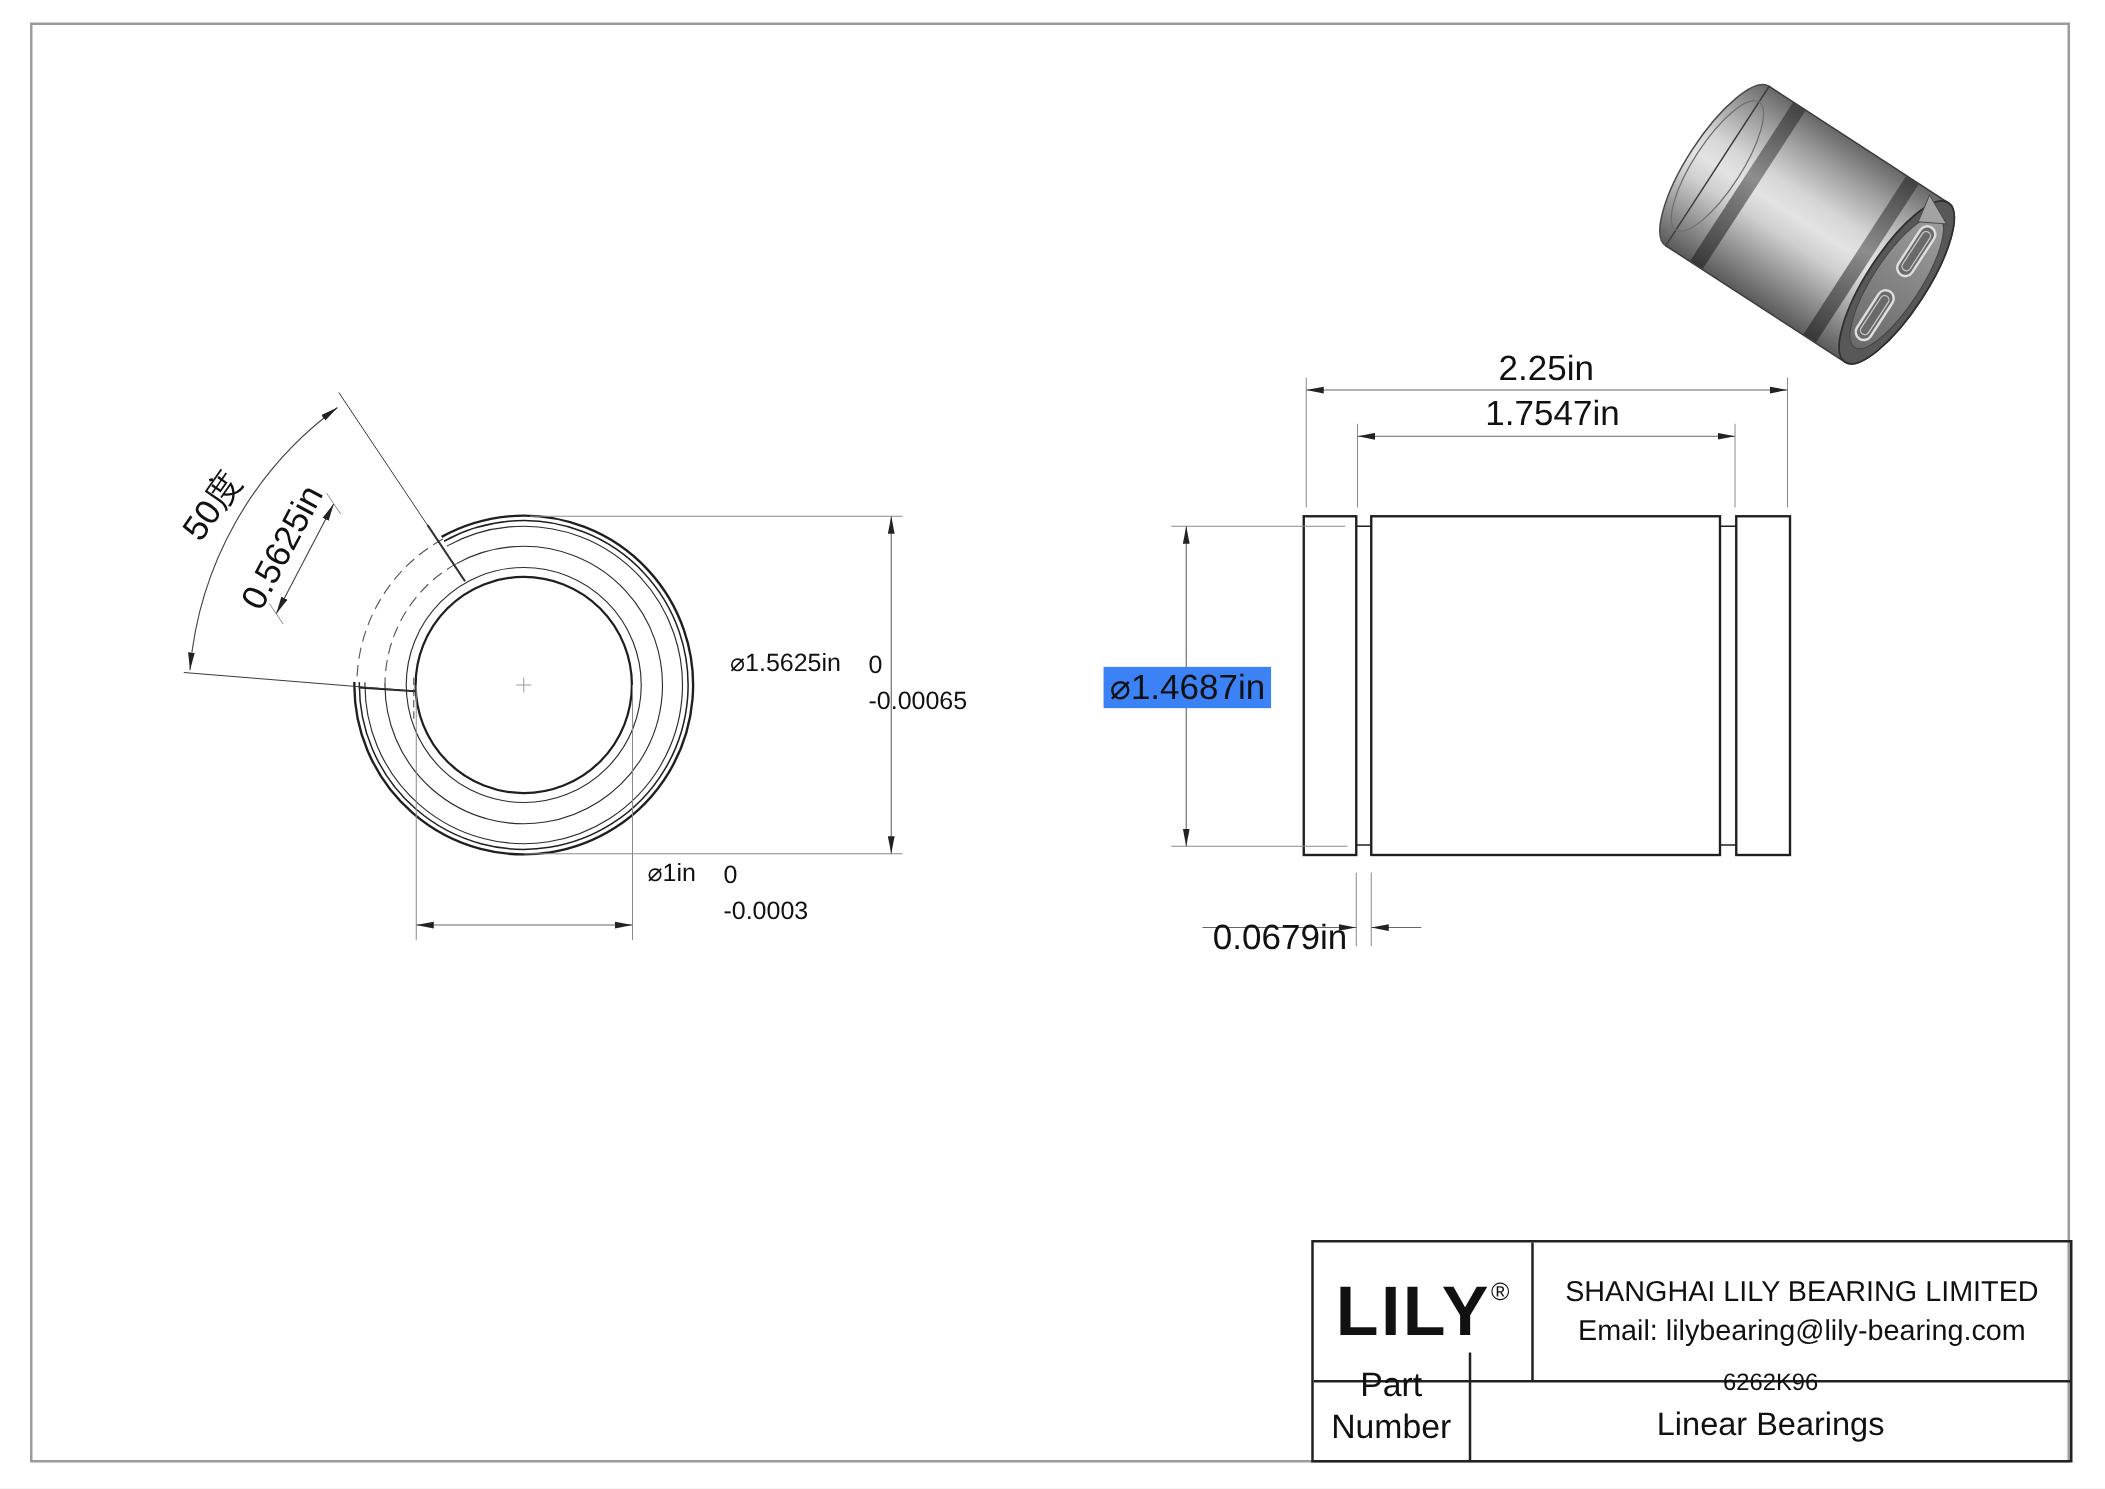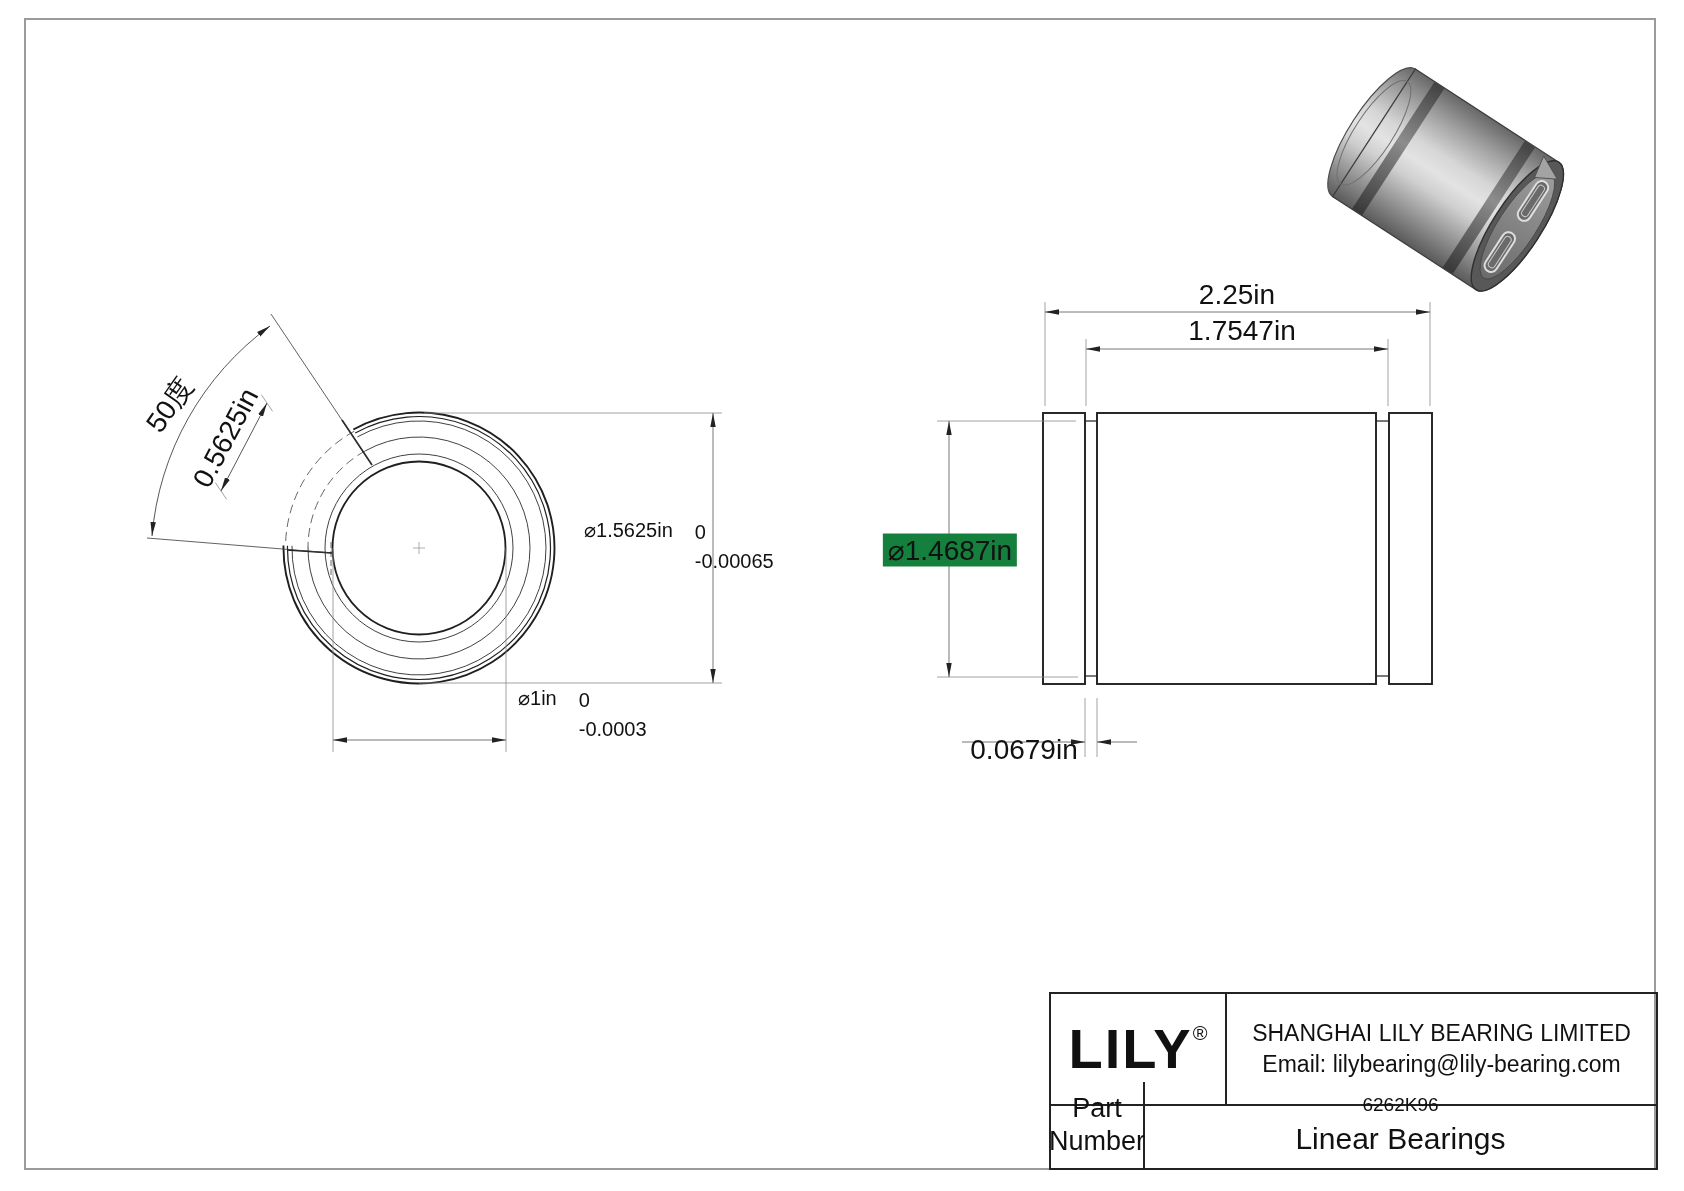--- a/index.html
+++ b/index.html
@@ -6,41 +6,41 @@
   .page{position:relative;width:1684px;height:1191px;background:#ffffff;
         font-family:"Liberation Sans", sans-serif;color:#111;overflow:hidden;}
   .page-border{position:absolute;left:24px;top:18px;width:1632px;height:1152px;
         border:2px solid #9b9b9b;box-sizing:border-box;}
   svg.linework{position:absolute;left:0;top:0;}
   .lbl{position:absolute;font-size:28px;color:#111;white-space:nowrap;}
   .lbl.center{transform:translate(-50%,-50%);}
   .rot{transform-origin:center center;}
   .dimtol{position:absolute;display:flex;align-items:flex-start;gap:10px;font-size:20px;}
   .dimtol .stack{display:flex;flex-direction:column;line-height:29px;padding-left:12px;}
-  .mask{background:#15803d;padding:0 5px;}
+  .mask{background:#3b82f6;padding:0 5px;}
   
   .tblock{position:absolute;left:1049px;top:992px;width:609px;height:178px;
           border:2px solid #222;box-sizing:border-box;}
   .tb-toprow{position:absolute;left:0;top:0;width:100%;height:112px;
              border-bottom:2px solid #222;box-sizing:border-box;display:flex;}
   .tb-logo-cell{width:176px;height:100%;border-right:2px solid #222;box-sizing:border-box;
                 display:flex;align-items:center;justify-content:center;}
   .tb-company-cell{flex:1;display:flex;flex-direction:column;align-items:center;
                    justify-content:center;gap:4px;}
   .tb-botrow{position:absolute;left:0;top:88px;width:100%;height:86px;display:flex;}
-  .tb-partlabel-cell{width:94px;height:100%;border-right:2px solid #222;box-sizing:border-box;
+  .tb-partlabel-cell{width:126px;height:100%;border-right:2px solid #222;box-sizing:border-box;
                 display:flex;align-items:center;justify-content:center;text-align:center;
                 font-size:27px;line-height:33px;}
   .tb-partnum-cell{flex:1;display:flex;flex-direction:column;align-items:center;
                    justify-content:center;gap:6px;}
   .logo{font-size:56px;font-weight:bold;letter-spacing:2px;line-height:1;}
   .logo sup{font-size:20px;font-weight:normal;vertical-align:28px;letter-spacing:0;}
   .company-line{font-size:23px;}
   .partnum{font-size:19px;}
-  .category{font-size:30px;}
+  .category{font-size:26px;}
 </style>
 </head>
 <body>
 
 <div class="page">
   <div class="page-border"></div>
 
   <svg class="linework" width="1684" height="1191" viewBox="0 0 1684 1191">
     <defs>
       <marker id="arr" viewBox="0 0 14 6" refX="14" refY="3" markerWidth="14" markerHeight="6" markerUnits="userSpaceOnUse" orient="auto-start-reverse">

